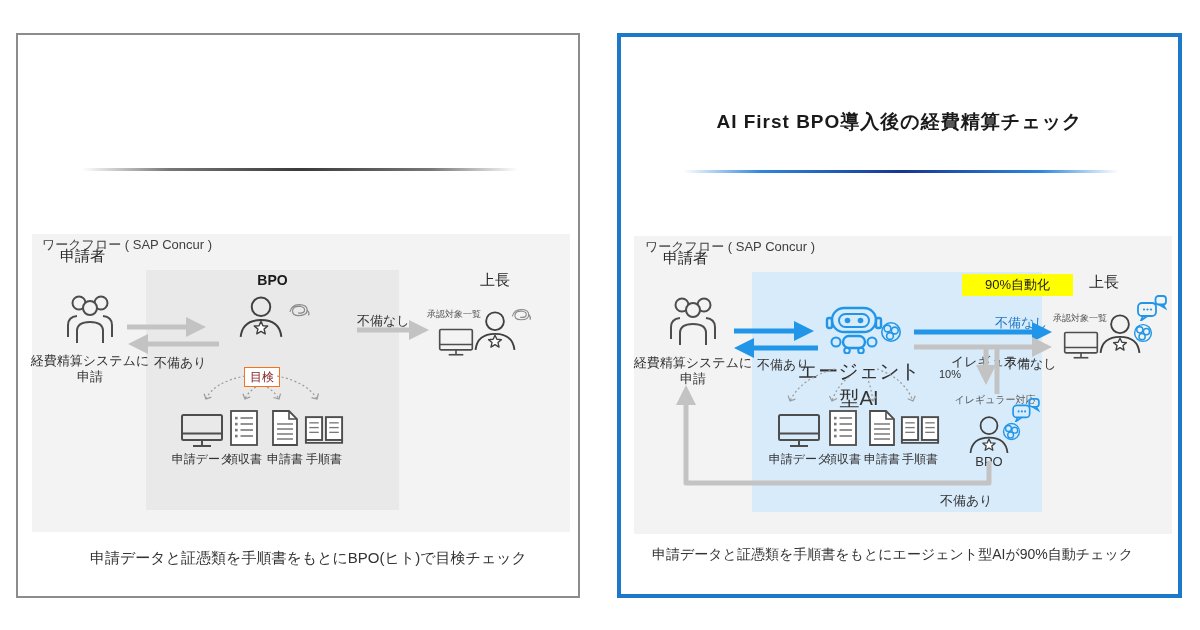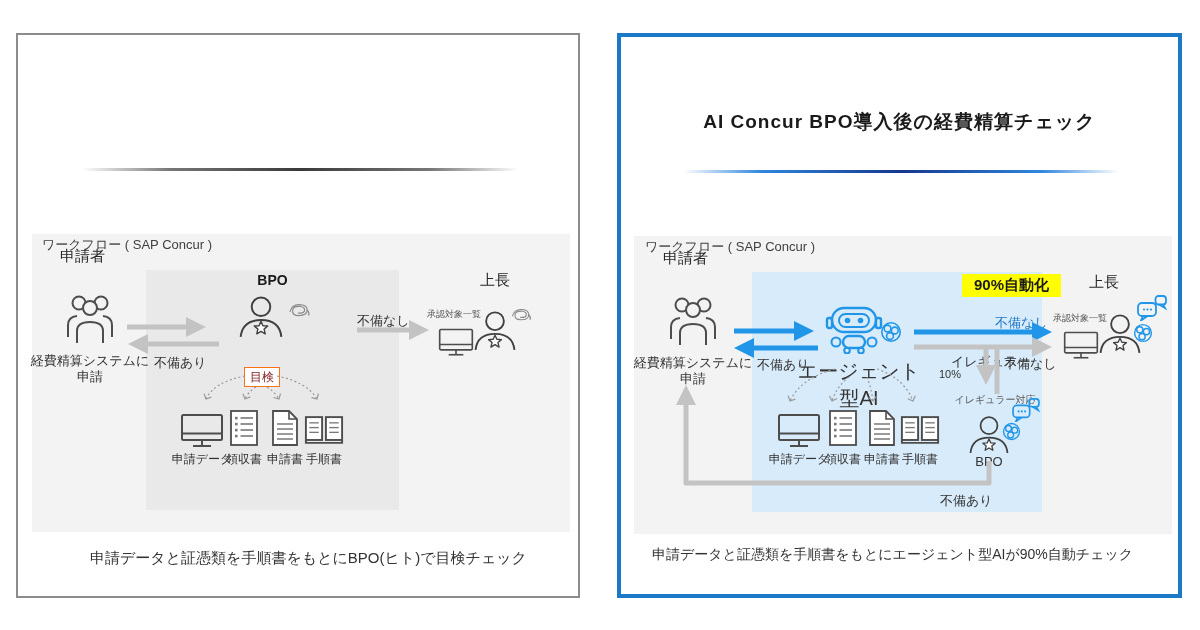--- a/index.html
+++ b/index.html
@@ -21,21 +21,21 @@
   .role-title{font-size:15px;color:#262626;}
   .small-note{font-size:13px;color:#333;text-align:center;line-height:1.25;}
   .flow-label{font-size:13px;color:#333;}
   .tiny-label{font-size:9px;color:#595959;}
   .doc-label{font-size:12px;color:#333;text-align:center;}
   .mekken-box{width:34px;height:18px;background:#fff;border:1px solid #f97316;
               font-size:12px;color:#7f1d1d;text-align:center;line-height:18px;}
   .caption{left:0;right:0;text-align:center;font-size:15px;color:#333;margin-left:21px;}
   .caption2{left:0;right:14px;text-align:center;font-size:14px;color:#333;}
   .ai-title{font-size:14px;font-weight:bold;color:#0070c0;text-align:center;}
-  .badge-yellow{background:#ffff00;color:#1a1a1a;font-size:15px;font-weight:700;padding:2px 12px;}
+  .badge-yellow{background:#ffff00;color:#1a1a1a;font-size:13px;font-weight:400;padding:2px 23px;}
   .blue-text{color:#1e78c8;}
   .bpo-title{font-size:14px;font-weight:bold;color:#1a1a1a;text-align:center;}
   svg.overlay{position:absolute;left:0;top:0;pointer-events:none;}
 </style>
 </head>
 <body>
 
 <svg width="0" height="0" style="position:absolute" aria-hidden="true">
   <defs>
     <marker id="mk-gray" markerWidth="4" markerHeight="4" refX="2.6" refY="2" orient="auto">
@@ -215,21 +215,21 @@
     <use href="#ic-receipt" x="211" y="374" width="30" height="38"></use>
     <use href="#ic-document" x="252" y="374" width="30" height="38"></use>
     <use href="#ic-book" x="286" y="379" width="40" height="31"></use>
     <use href="#ic-monitor" x="420" y="292" width="36" height="31"></use>
     <use href="#ic-person-star" x="455" y="276" width="44" height="39" style="color:#f3f3f3;"></use>
     <use href="#ic-tangle" x="491" y="271" width="24" height="19"></use>
   </svg>
 </div>
 
 <div class="panel" id="right-panel">
-  <div class="abs panel-title" style="font-size:19px;">AI Concur BPO導入後の経費精算チェック</div>
+  <div class="abs panel-title" style="font-size:19px;">AI First BPO導入後の経費精算チェック</div>
   <div class="abs divider blue" style="left:62px;width:436px;"></div>
 
   <div class="abs wf-box" style="left:13px;"></div>
   <div class="abs inner-box blue-inner"></div>
   <div class="abs wf-label">ワークフロー ( SAP Concur )</div>
 
   <div class="abs role-title" style="left:42px;top:212px;">申請者</div>
   <div class="abs small-note" style="left:4px;top:318px;width:136px;">
     <span>経費精算システムに</span><br>
     <span>申請</span>

